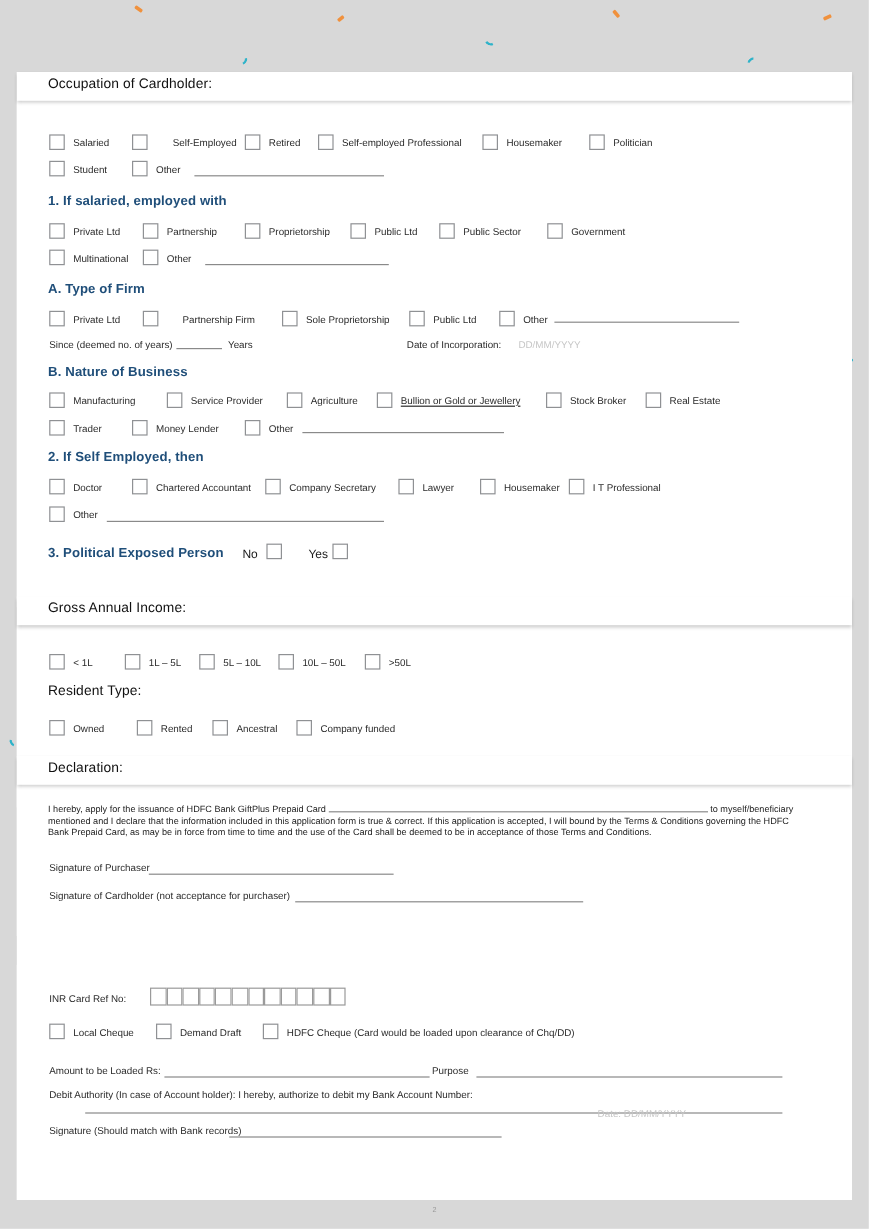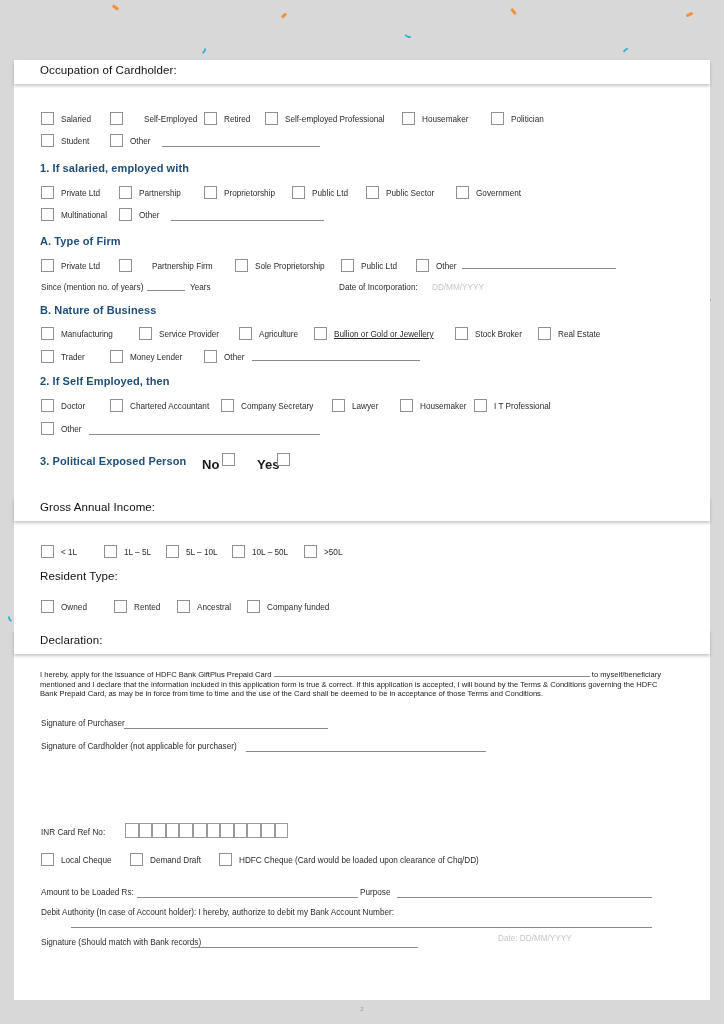--- a/index.html
+++ b/index.html
@@ -38,21 +38,21 @@
 
   
   .sub {
     position:absolute; font-size:11px; font-weight:bold; color:#1f4e79;
     letter-spacing:.1px; white-space:nowrap;
   }
   .lbl {
     position:absolute; font-size:8.2px; color:#2b2b2b; white-space:nowrap;
   }
   .ph { color:#c6c6c6; }
-  .bold-sm { font-size:13px; font-weight:bold; color:#1a1a1a; }
+  .bold-sm { font-size:10px; font-weight:normal; color:#1a1a1a; }
 
   .cb {
     position:absolute; width:13px; height:13px;
     border:1px solid #8f9194; background:#fff;
   }
   .rule { position:absolute; height:0; border-top:1px solid #8a8a8a; }
 
   .para {
     position:absolute; font-size:7.6px; color:#222; line-height:9.6px;
     width:630px;
@@ -156,21 +156,21 @@
     <div class="cb" style="left:221px;top:175px;"></div>
     <div class="lbl" style="left:241px;top:178px;">Sole Proprietorship</div>
 
     <div class="cb" style="left:327px;top:175px;"></div>
     <div class="lbl" style="left:347px;top:178px;">Public Ltd</div>
 
     <div class="cb" style="left:402px;top:175px;"></div>
     <div class="lbl" style="left:422px;top:178px;">Other</div>
     <div class="rule" style="left:448px;top:184px;width:154px;"></div>
 
-    <div class="lbl" style="left:27px;top:199px;">Since (mention no. of years)</div>
+    <div class="lbl" style="left:27px;top:199px;">Since (deemed no. of years)</div>
     <div class="rule" style="left:133px;top:206px;width:38px;"></div>
     <div class="lbl" style="left:176px;top:199px;">Years</div>
 
     <div class="lbl" style="left:325px;top:199px;">Date of Incorporation:</div>
     <div class="lbl ph" style="left:418px;top:199px;">DD/MM/YYYY</div>
 
     <div class="sub" style="left:26px;top:220px;">B. Nature of Business</div>
 
     <div class="cb" style="left:27px;top:243px;"></div>
     <div class="lbl" style="left:47px;top:246px;">Manufacturing</div>
@@ -272,21 +272,21 @@
     <div class="para" style="left:26px;top:16px;">
       <span>I hereby, apply for the issuance of HDFC Bank GiftPlus Prepaid Card</span>
       <span class="u" style="width:316px;"></span>
       <span>to</span>
       <span>myself/beneficiary mentioned and I declare that the information included in this application form is true &amp; correct. If this application is accepted, I will bound by the Terms &amp; Conditions governing the HDFC Bank Prepaid Card, as may be in force from time to time and the use of the Card shall be deemed to be in acceptance of those Terms and Conditions.</span>
     </div>
 
     <div class="lbl" style="left:27px;top:65px;">Signature of Purchaser</div>
     <div class="rule" style="left:110px;top:74px;width:204px;"></div>
 
-    <div class="lbl" style="left:27px;top:88px;">Signature of Cardholder (not applicable for purchaser)</div>
+    <div class="lbl" style="left:27px;top:88px;">Signature of Cardholder (not acceptance for purchaser)</div>
     <div class="rule" style="left:232px;top:97px;width:240px;"></div>
   </div>
 
   <div class="body-area" style="top:744px;height:196px;">
     <div class="lbl" style="left:27px;top:24px;">INR Card Ref No:</div>
     <div id="refboxes" style="position:absolute;left:111px;top:19px;">
         <div class="refbox" style="left: 0px; top: 0px;"></div>
         <div class="refbox" style="left: 13.6px; top: 0px;"></div>
         <div class="refbox" style="left: 27.2px; top: 0px;"></div>
         <div class="refbox" style="left: 40.8px; top: 0px;"></div>
@@ -312,18 +312,18 @@
     <div class="lbl" style="left:27px;top:84px;">Amount to be Loaded Rs:</div>
     <div class="rule" style="left:123px;top:93px;width:221px;"></div>
     <div class="lbl" style="left:346px;top:84px;">Purpose</div>
     <div class="rule" style="left:383px;top:93px;width:255px;"></div>
 
     <div class="lbl" style="left:27px;top:104px;">Debit Authority (In case of Account holder):  I hereby, authorize to debit my Bank Account Number:</div>
     <div class="rule" style="left:57px;top:123px;width:581px;"></div>
 
     <div class="lbl" style="left:27px;top:134px;">Signature (Should match with Bank records)</div>
     <div class="rule" style="left:177px;top:143px;width:227px;"></div>
-    <div class="lbl ph" style="left:472px;top:130px;padding-left:12px;">Date: DD/MM/YYYY</div>
+    <div class="lbl ph" style="left:472px;top:120px;padding-left:12px;">Date: DD/MM/YYYY</div>
   </div>
 
 </div>
 
 <div class="pagenum" style="top:1006px;">2</div>
 
 </body></html>

